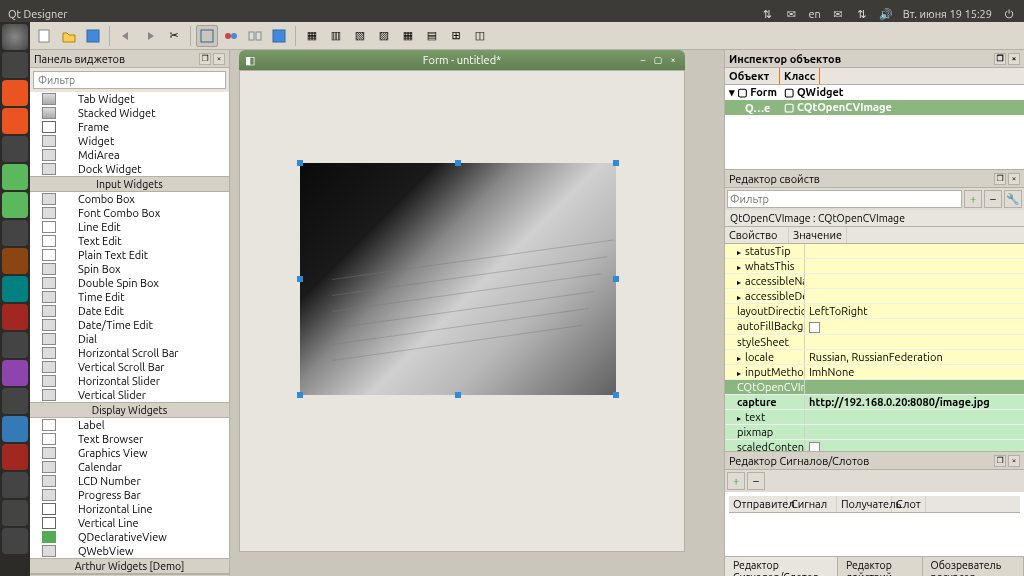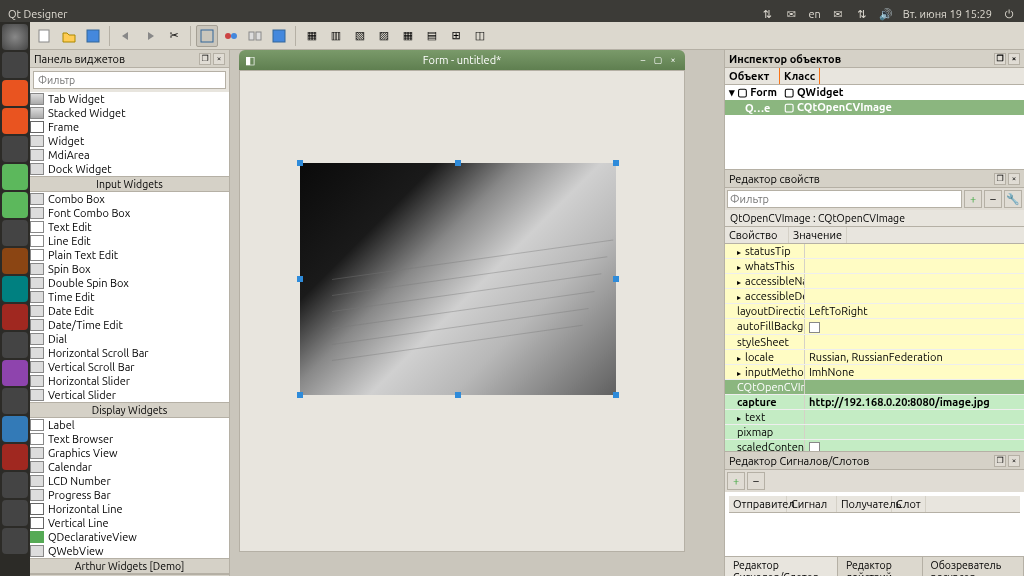--- a/index.html
+++ b/index.html
@@ -36,21 +36,21 @@
   .content { flex: 1; display: flex; overflow: hidden; }
   
   
   .widget-panel { width: 200px; background: #e8e5de; border-right: 1px solid #b5b0a5; display: flex; flex-direction: column; overflow: hidden; }
   .panel-header { height: 18px; background: #d5d1c7; border-bottom: 1px solid #b5b0a5; display: flex; align-items: center; padding: 0 4px; justify-content: space-between; font-size: 10.5px; }
   .panel-header-btns { display: flex; gap: 2px; }
   .panel-hdr-btn { width: 12px; height: 12px; border: 1px solid #b5b0a5; background: #e0dcd4; font-size: 8px; text-align: center; line-height: 10px; }
   .filter-input { border: 1px solid #b5b0a5; background: #fff; margin: 3px; padding: 2px 4px; font-size: 10.5px; }
   .widget-list { flex: 1; overflow-y: auto; background: #fff; }
   .widget-cat { background: #d5d1c7; padding: 1px 4px; text-align: center; border-top: 1px solid #b5b0a5; border-bottom: 1px solid #b5b0a5; font-size: 10.5px; }
-  .widget-item { display: flex; align-items: flex-start; gap: 4px; padding: 1px 0; font-size: 10.5px; }
+  .widget-item { display: flex; align-items: flex-start; gap: 22px; padding: 1px 12px; font-size: 10.5px; }
   .widget-icon { width: 14px; height: 12px; display: inline-block; }
   .wi-tab { background: linear-gradient(#ddd, #aaa); border: 1px solid #888; }
   .wi-frame { border: 1px solid #666; }
   .wi-widget { background: #ddd; border: 1px solid #888; }
   .wi-label { background: #fff; border: 1px solid #888; }
   .wi-green { background: #5a5; }
   
   
   .canvas { flex: 1; background: #cac6bc; position: relative; overflow: hidden; }
   .form-window { position: absolute; left: 9px; top: 0; width: 446px; height: 502px; }
@@ -257,25 +257,25 @@
         <div class="widget-item">
             <span class="widget-icon wi-widget"></span>
             <span>Combo Box</span>
           </div>
         <div class="widget-item">
             <span class="widget-icon wi-widget"></span>
             <span>Font Combo Box</span>
           </div>
         <div class="widget-item">
             <span class="widget-icon wi-label"></span>
+            <span>Line Edit</span>
+          </div>
+        <div class="widget-item">
+            <span class="widget-icon wi-label"></span>
             <span>Text Edit</span>
-          </div>
-        <div class="widget-item">
-            <span class="widget-icon wi-label"></span>
-            <span>Line Edit</span>
           </div>
         <div class="widget-item">
             <span class="widget-icon wi-label"></span>
             <span>Plain Text Edit</span>
           </div>
         <div class="widget-item">
             <span class="widget-icon wi-widget"></span>
             <span>Spin Box</span>
           </div>
         <div class="widget-item">

